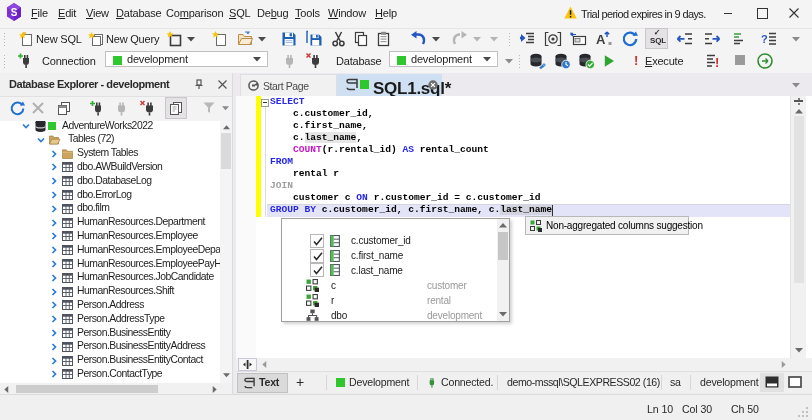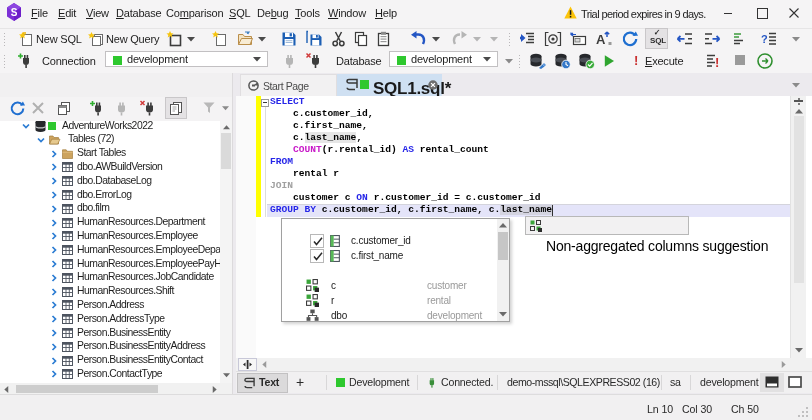--- a/index.html
+++ b/index.html
@@ -256,20 +256,30 @@
   </svg>
   <div class="abs" style="left:735px;top:5px;width:10px;height:10px;background:#9a9a9a;"></div>
   <svg class="abs" style="left:757px;top:3px" width="16" height="16" viewBox="0 0 16 16">
     <circle cx="8" cy="8" r="7" fill="none" stroke="#2f8f2f" stroke-width="1.6"></circle>
     <path d="M5 8 L11 8 M11 8 L8.5 5.5 M11 8 L8.5 10.5" stroke="#2f8f2f" stroke-width="1.4" fill="none"></path>
   </svg>
 </div>
 
 <div class="abs" id="leftpanel" style="left:0;top:73px;width:232px;height:321px;background:#f1f0f1;">
 
+  <div class="abs" style="left:0;top:0;width:232px;height:23px;background:#f1f0f1;border-bottom:1px solid #e2e1e2;">
+    <div class="abs" style="left:9px;top:5px;font-size:11px;letter-spacing:-0.45px;font-weight:bold;color:#2a2a2a;">Database Explorer - development</div>
+    <svg class="abs" style="left:194px;top:6px" width="10" height="11" viewBox="0 0 10 11">
+      <rect x="3" y="1" width="4" height="5" fill="none" stroke="#555" stroke-width="1.2"></rect>
+      <path d="M1.5 6.5 L8.5 6.5 M5 6.5 L5 10" stroke="#555" stroke-width="1.2"></path>
+    </svg>
+    <svg class="abs" style="left:218px;top:7px" width="9" height="9" viewBox="0 0 9 9">
+        <path d="M0.5 0.5 L8.5 8.5 M8.5 0.5 L0.5 8.5" stroke="#555" stroke-width="1.2"></path>
+      </svg>
+  </div>
 
   <div class="abs" style="left:0;top:24px;width:232px;height:24px;background:#f4f3f4;">
     <svg class="abs" style="left:10px;top:4px" width="15" height="15" viewBox="0 0 16 16">
       <path d="M13.2 4.5 A6.2 6.2 0 1 0 14.2 8" stroke="#1f6fd0" stroke-width="2.2" fill="none"></path>
       <polygon points="10.5,4.8 16,4.8 13.8,0.5" fill="#1f6fd0"></polygon>
     </svg>
     <svg class="abs" style="left:32px;top:5px" width="12" height="12" viewBox="0 0 12 12">
         <path d="M1 1 L11 11 M11 1 L1 11" stroke="#b0b0b0" stroke-width="2"></path>
       </svg>
     <svg class="abs" style="left:57px;top:4px" width="14" height="15" viewBox="0 0 14 15">
@@ -330,21 +340,21 @@
         <path d="M0.5 9 L2.8 4.2 L11 4.2 L8.7 9 Z" fill="#e6c98e" stroke="#a5803f" stroke-width="0.7"></path>
       </svg>
     <div class="abs" style="left:68px;top:12.3px;white-space:nowrap;">Tables (72)</div>
     <svg class="abs" style="left:51px;top:28.6px" width="6" height="8" viewBox="0 0 6 8">
         <path d="M1.5 1 L4.5 4 L1.5 7" stroke="#2b7cd3" stroke-width="1.7" fill="none"></path>
       </svg>
     <svg class="abs" style="left:62px;top:27.6px" width="11" height="10" viewBox="0 0 11 10">
         <path d="M0.5 9.5 L0.5 0.8 L4.2 0.8 L5.2 2.3 L10.5 2.3 L10.5 9.5 Z" fill="#cda45f" stroke="#a5803f" stroke-width="0.7"></path>
         <path d="M0.5 3.4 L10.5 3.4" stroke="#dcb878" stroke-width="1"></path>
       </svg>
-    <div class="abs" style="left:77px;top:26.1px;white-space:nowrap;">Start Tables</div>
+    <div class="abs" style="left:77px;top:26.1px;white-space:nowrap;">System Tables</div>
     <svg class="abs" style="left:51px;top:42.4px" width="6" height="8" viewBox="0 0 6 8">
         <path d="M1.5 1 L4.5 4 L1.5 7" stroke="#2b7cd3" stroke-width="1.7" fill="none"></path>
       </svg>
     <svg class="abs" style="left:62px;top:41.4px" width="11" height="10" viewBox="0 0 11 10">
         <rect x="0.5" y="0.5" width="10" height="9" fill="#fff" stroke="#4e5560"></rect>
         <rect x="0.5" y="0.5" width="10" height="2.2" fill="#4e5560"></rect>
         <path d="M0.5 5.5 L10.5 5.5 M4 0.5 L4 9.5 M7.3 0.5 L7.3 9.5" stroke="#4e5560" stroke-width="0.9"></path>
       </svg>
     <div class="abs" style="left:77px;top:39.9px;white-space:nowrap;">dbo.AWBuildVersion</div>
     <svg class="abs" style="left:51px;top:56.2px" width="6" height="8" viewBox="0 0 6 8">
@@ -572,20 +582,32 @@
         <div class="abs" style="left:28px;top:0px;width:14px;height:14px;background:#fff;border:1px solid #b8b8b8;box-sizing:border-box;"></div>
         <svg class="abs" style="left:31px;top:3px" width="10" height="9" viewBox="0 0 10 9">
             <path d="M1 4.5 L3.5 7.5 L9 0.8" stroke="#2a2a2a" stroke-width="1.5" fill="none"></path>
           </svg>
         <svg class="abs" style="left:47px;top:1px" width="12" height="12" viewBox="0 0 11 11">
           <rect x="1.5" y="0.5" width="8" height="10" fill="#fff" stroke="#4e5560"></rect>
           <rect x="1.5" y="0.5" width="2.8" height="10" fill="#57b957"></rect>
           <path d="M4.3 3.8 L9.5 3.8 M4.3 7.1 L9.5 7.1" stroke="#4e5560" stroke-width="0.9"></path>
         </svg>
         <div class="abs" style="left:69px;top:1.5px;">c.first_name</div>
+      </div>
+      <div class="prow" style="top:44px;">
+        <div class="abs" style="left:28px;top:0px;width:14px;height:14px;background:#fff;border:1px solid #b8b8b8;box-sizing:border-box;"></div>
+        <svg class="abs" style="left:31px;top:3px" width="10" height="9" viewBox="0 0 10 9">
+            <path d="M1 4.5 L3.5 7.5 L9 0.8" stroke="#2a2a2a" stroke-width="1.5" fill="none"></path>
+          </svg>
+        <svg class="abs" style="left:47px;top:1px" width="12" height="12" viewBox="0 0 11 11">
+          <rect x="1.5" y="0.5" width="8" height="10" fill="#fff" stroke="#4e5560"></rect>
+          <rect x="1.5" y="0.5" width="2.8" height="10" fill="#57b957"></rect>
+          <path d="M4.3 3.8 L9.5 3.8 M4.3 7.1 L9.5 7.1" stroke="#4e5560" stroke-width="0.9"></path>
+        </svg>
+        <div class="abs" style="left:69px;top:1.5px;">c.last_name</div>
       </div>
       <div class="prow" style="top:59px;">
         <svg class="abs" style="left:24px;top:0.5px" width="13" height="13" viewBox="0 0 12 12">
           <rect x="0.5" y="0.5" width="4" height="4" fill="#3aa53a"></rect>
             <rect x="6.5" y="0.5" width="4" height="4" fill="none" stroke="#3c3c3c"></rect>
           <rect x="0.5" y="6.5" width="4" height="4" fill="none" stroke="#3c3c3c"></rect>
             <rect x="6.5" y="6.5" width="4" height="4" fill="#3aa53a"></rect>
           <rect x="8" y="8" width="4" height="4" fill="#2a2a2a"></rect>
         </svg>
         <div class="abs" style="left:49px;top:1.5px;">c</div>
@@ -624,21 +646,21 @@
     </div>
 
     <div class="abs" style="left:289px;top:120px;width:164px;height:19px;background:#f2f1f2;border:1px solid #b8b8b8;box-sizing:border-box;">
       <svg class="abs" style="left:4px;top:3px" width="12" height="12" viewBox="0 0 12 12">
         <rect x="0.5" y="0.5" width="4" height="4" fill="#3aa53a"></rect>
         <rect x="6.5" y="0.5" width="4" height="4" fill="none" stroke="#3c3c3c"></rect>
         <rect x="0.5" y="6.5" width="4" height="4" fill="none" stroke="#3c3c3c"></rect>
         <rect x="6.5" y="6.5" width="4" height="4" fill="#3aa53a"></rect>
         <rect x="8" y="8" width="4" height="4" fill="#2a2a2a"></rect>
       </svg>
-      <div class="abs" style="left:20px;top:21px;font-size:14px;letter-spacing:-0.2px;white-space:nowrap;">Non-aggregated columns suggestion</div>
+      <div class="abs" style="left:20px;top:3px;font-size:10px;letter-spacing:-0.2px;white-space:nowrap;">Non-aggregated columns suggestion</div>
     </div>
   </div>
 
   <div class="abs" style="left:554px;top:23px;width:16px;height:262px;background:#f1f1f1;border-left:1px solid #e2e2e2;box-sizing:border-box;">
     <div class="abs" style="left:3px;top:4px;width:9px;height:1.5px;background:#555;"></div>
     <div class="abs" style="left:6.5px;top:1.5px;width:2px;height:2px;background:#555;border-radius:1px;"></div>
     <div class="abs" style="left:6.5px;top:6.5px;width:2px;height:2px;background:#555;border-radius:1px;"></div>
     <svg class="abs" style="left:4px;top:13px" width="8" height="5" viewBox="0 0 8 5">
         <polygon points="4,0 8,4.5 0,4.5" fill="#6a6a6a"></polygon>
       </svg>

